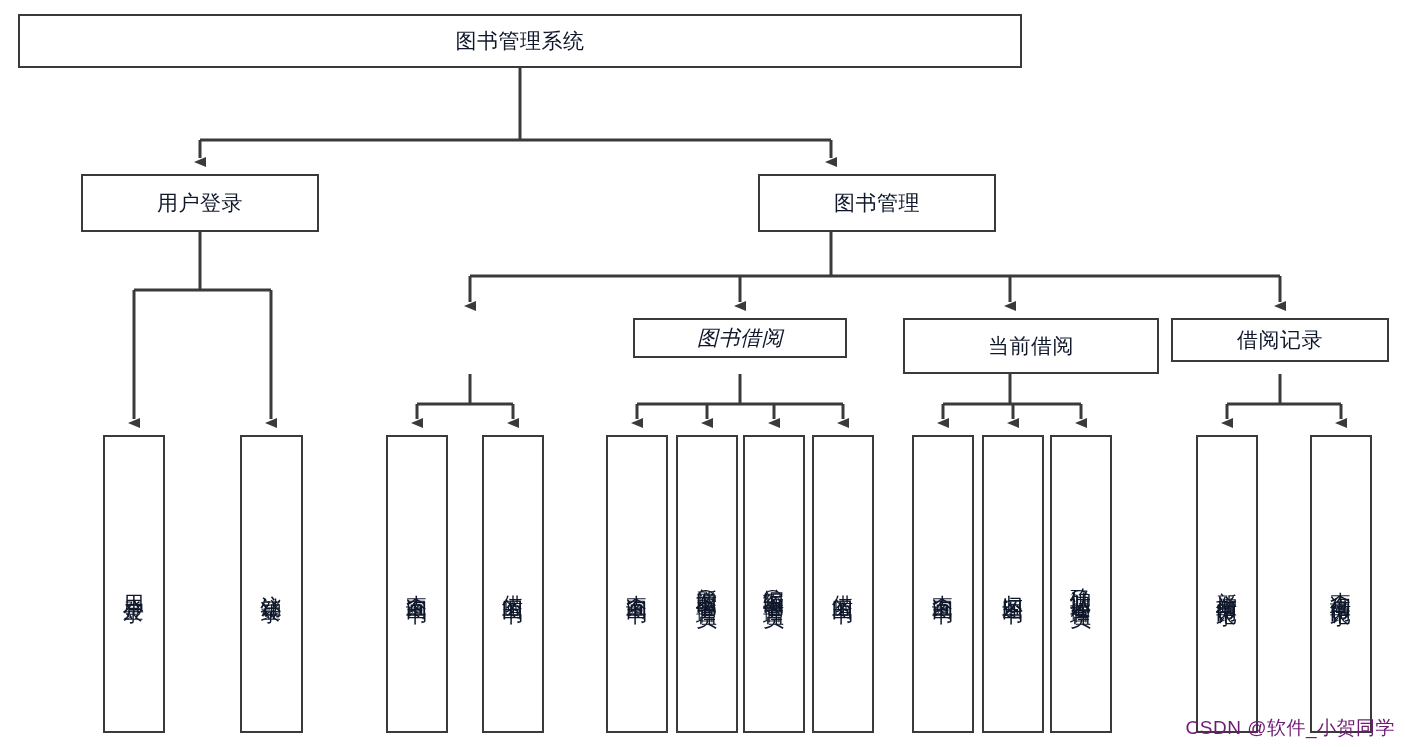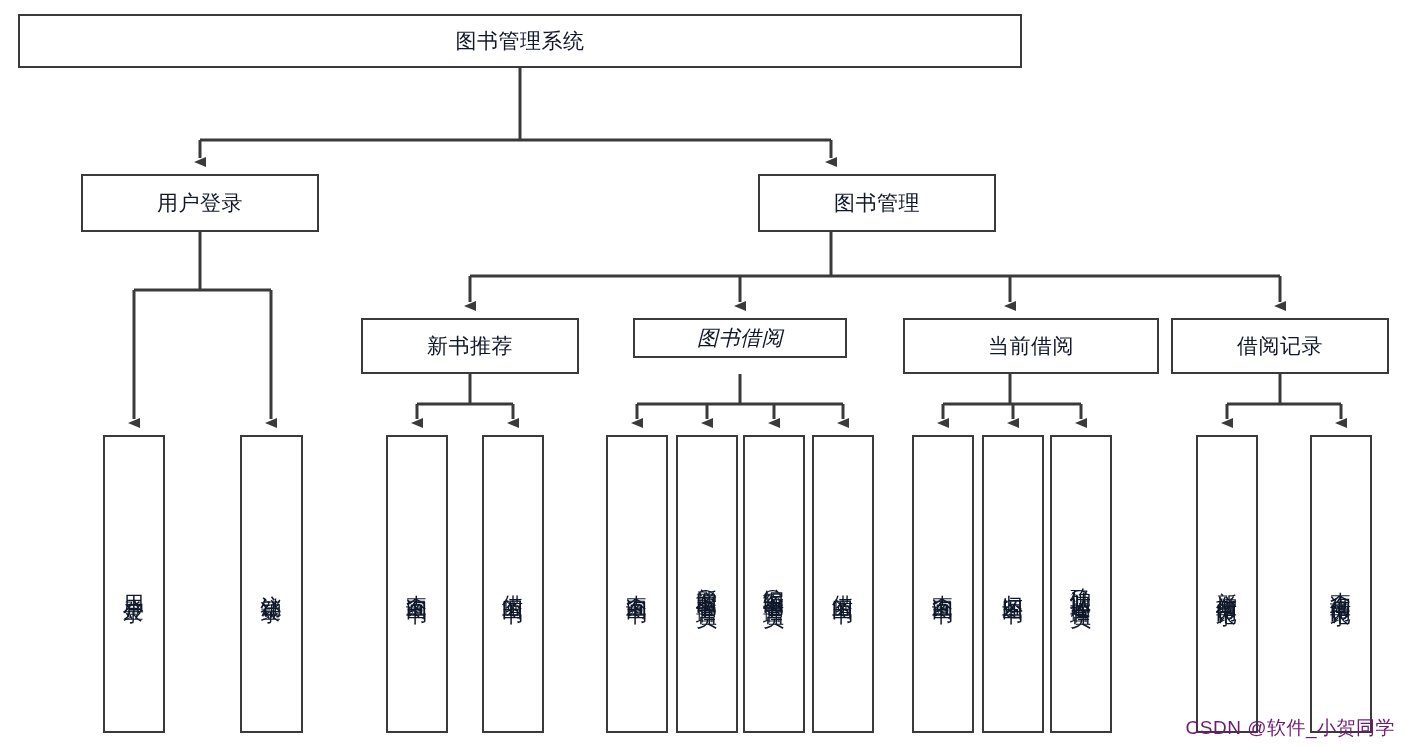--- a/index.html
+++ b/index.html
@@ -127,30 +127,27 @@
     <span class="label">图书管理系统</span>
   </div>
 
   <div class="node horizontal" style="left:81px; top:174px; width:238px; height:58px;">
     <span class="label">用户登录</span>
   </div>
   <div class="node horizontal" style="left:712px; top:174px; width:238px; height:58px;margin-left:46px;">
     <span class="label">图书管理</span>
   </div>
 
-  <div class="node horizontal" style="left:361px; top:318px; width:218px; height:56px;">
-    <span class="label">新书推荐</span>
-  </div>
   <div class="node horizontal" style="left:633px; top:318px; width:214px; height:40px;font-style:italic;">
     <span class="label">图书借阅</span>
   </div>
   <div class="node horizontal" style="left:903px; top:318px; width:256px; height:56px;">
     <span class="label">当前借阅</span>
   </div>
-  <div class="node horizontal" style="left:1171px; top:318px; width:218px; height:56px;">
+  <div class="node horizontal" style="left:1171px; top:318px; width:218px; height:44px;">
     <span class="label">借阅记录</span>
   </div>
 
   <div class="node vertical" style="left:103px; top:435px; width:62px; height:298px;">
     <span class="label">用户登录</span>
   </div>
   <div class="node vertical" style="left:240px; top:435px; width:63px; height:298px;">
     <span class="label">注销登录</span>
   </div>
 

